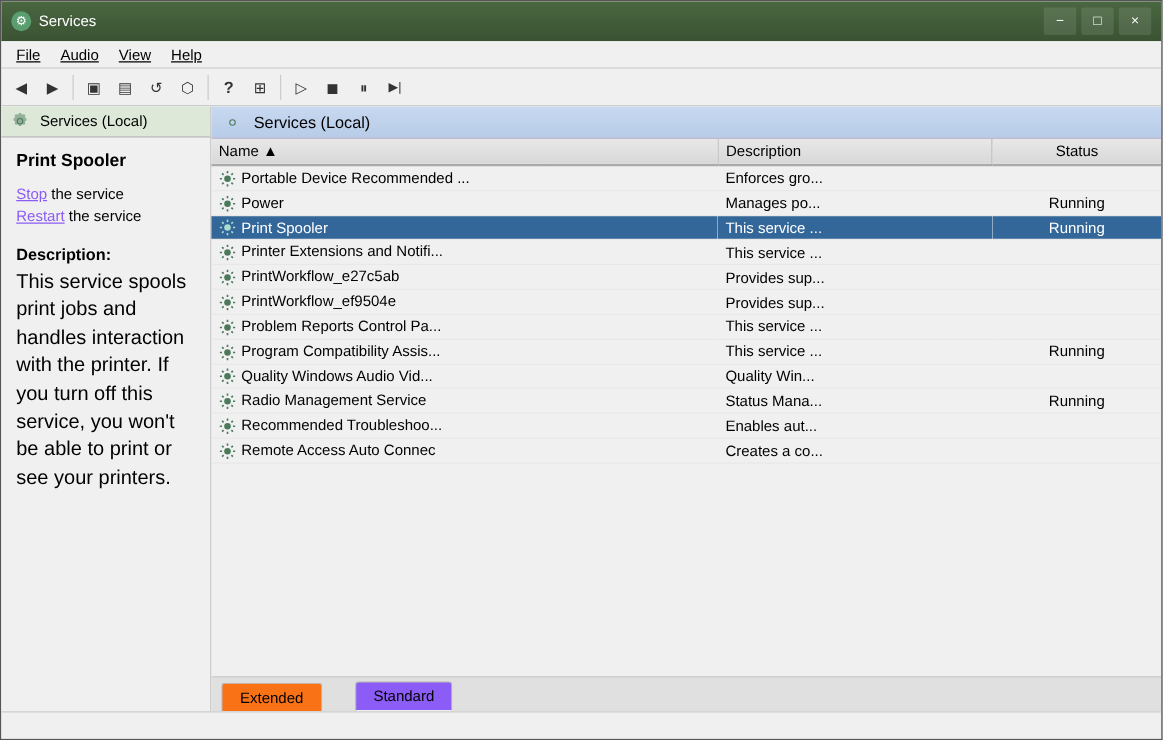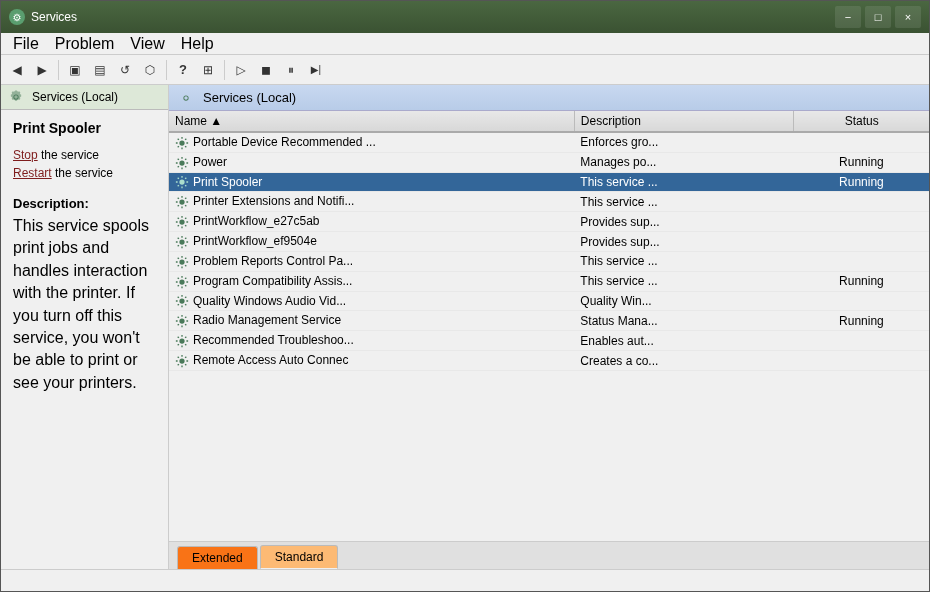--- a/index.html
+++ b/index.html
@@ -49,22 +49,23 @@
       background: #f0f0f0;
       height: 22px;
       display: flex;
       align-items: center;
       border-bottom: 1px solid #ccc;
       padding: 0 4px;
     }
     .menu-item {
       padding: 2px 8px;
       cursor: pointer;
-      font-size: 16px;
+      font-size: 12px;
       color: #000;
+      text-decoration: underline;
     }
 
     
     .toolbar {
       background: #f0f0f0;
       height: 30px;
       display: flex;
       align-items: center;
       border-bottom: 1px solid #ccc;
       padding: 0 4px;
@@ -112,21 +113,21 @@
       padding: 10px 12px;
       flex-shrink: 0;
     }
     .detail-title {
       font-size: 14px;
       font-weight: bold;
       margin-bottom: 12px;
       color: #000;
     }
     .detail-link {
-      color: #7f1d1d;
+      color: #8b5cf6;
       text-decoration: underline;
       cursor: pointer;
     }
     .detail-action-row {
       margin-bottom: 4px;
       font-size: 12px;
     }
     .detail-desc-header {
       margin-top: 16px;
       margin-bottom: 4px;
@@ -216,23 +217,23 @@
       padding: 4px 14px;
       background: #f97316;
       border: 1px solid #bbb;
       border-bottom: none;
       cursor: pointer;
       font-size: 12px;
       margin-right: 2px;
       border-radius: 3px 3px 0 0;
     }
     .tab.active {
-      background: #fdba74;
+      background: #8b5cf6;
       border-bottom: 1px solid #f0f0f0;
-      position: relative; z-index: 1;
+      position: relative; z-index: 1; margin-left: 24px;
     }
 
     
     .status-bar {
       height: 22px;
       background: #f0f0f0;
       border-top: 1px solid #ccc;
       display: flex; align-items: center;
       padding: 0 8px;
       font-size: 11px;
@@ -254,21 +255,21 @@
     <span class="title-bar-title">Services</span>
     <div class="title-bar-controls">
       <button class="title-btn">−</button>
       <button class="title-btn">□</button>
       <button class="title-btn close">×</button>
     </div>
   </div>
 
   <div class="menu-bar">
     <span class="menu-item">File</span>
-    <span class="menu-item">Problem</span>
+    <span class="menu-item">Audio</span>
     <span class="menu-item">View</span>
     <span class="menu-item">Help</span>
   </div>
 
   <div class="toolbar">
     <button class="toolbar-btn" title="Back">◀</button>
     <button class="toolbar-btn" title="Forward">▶</button>
     <div class="toolbar-separator"></div>
     <button class="toolbar-btn" title="Show/Hide Console Tree">▣</button>
     <button class="toolbar-btn" title="Properties">▤</button>

